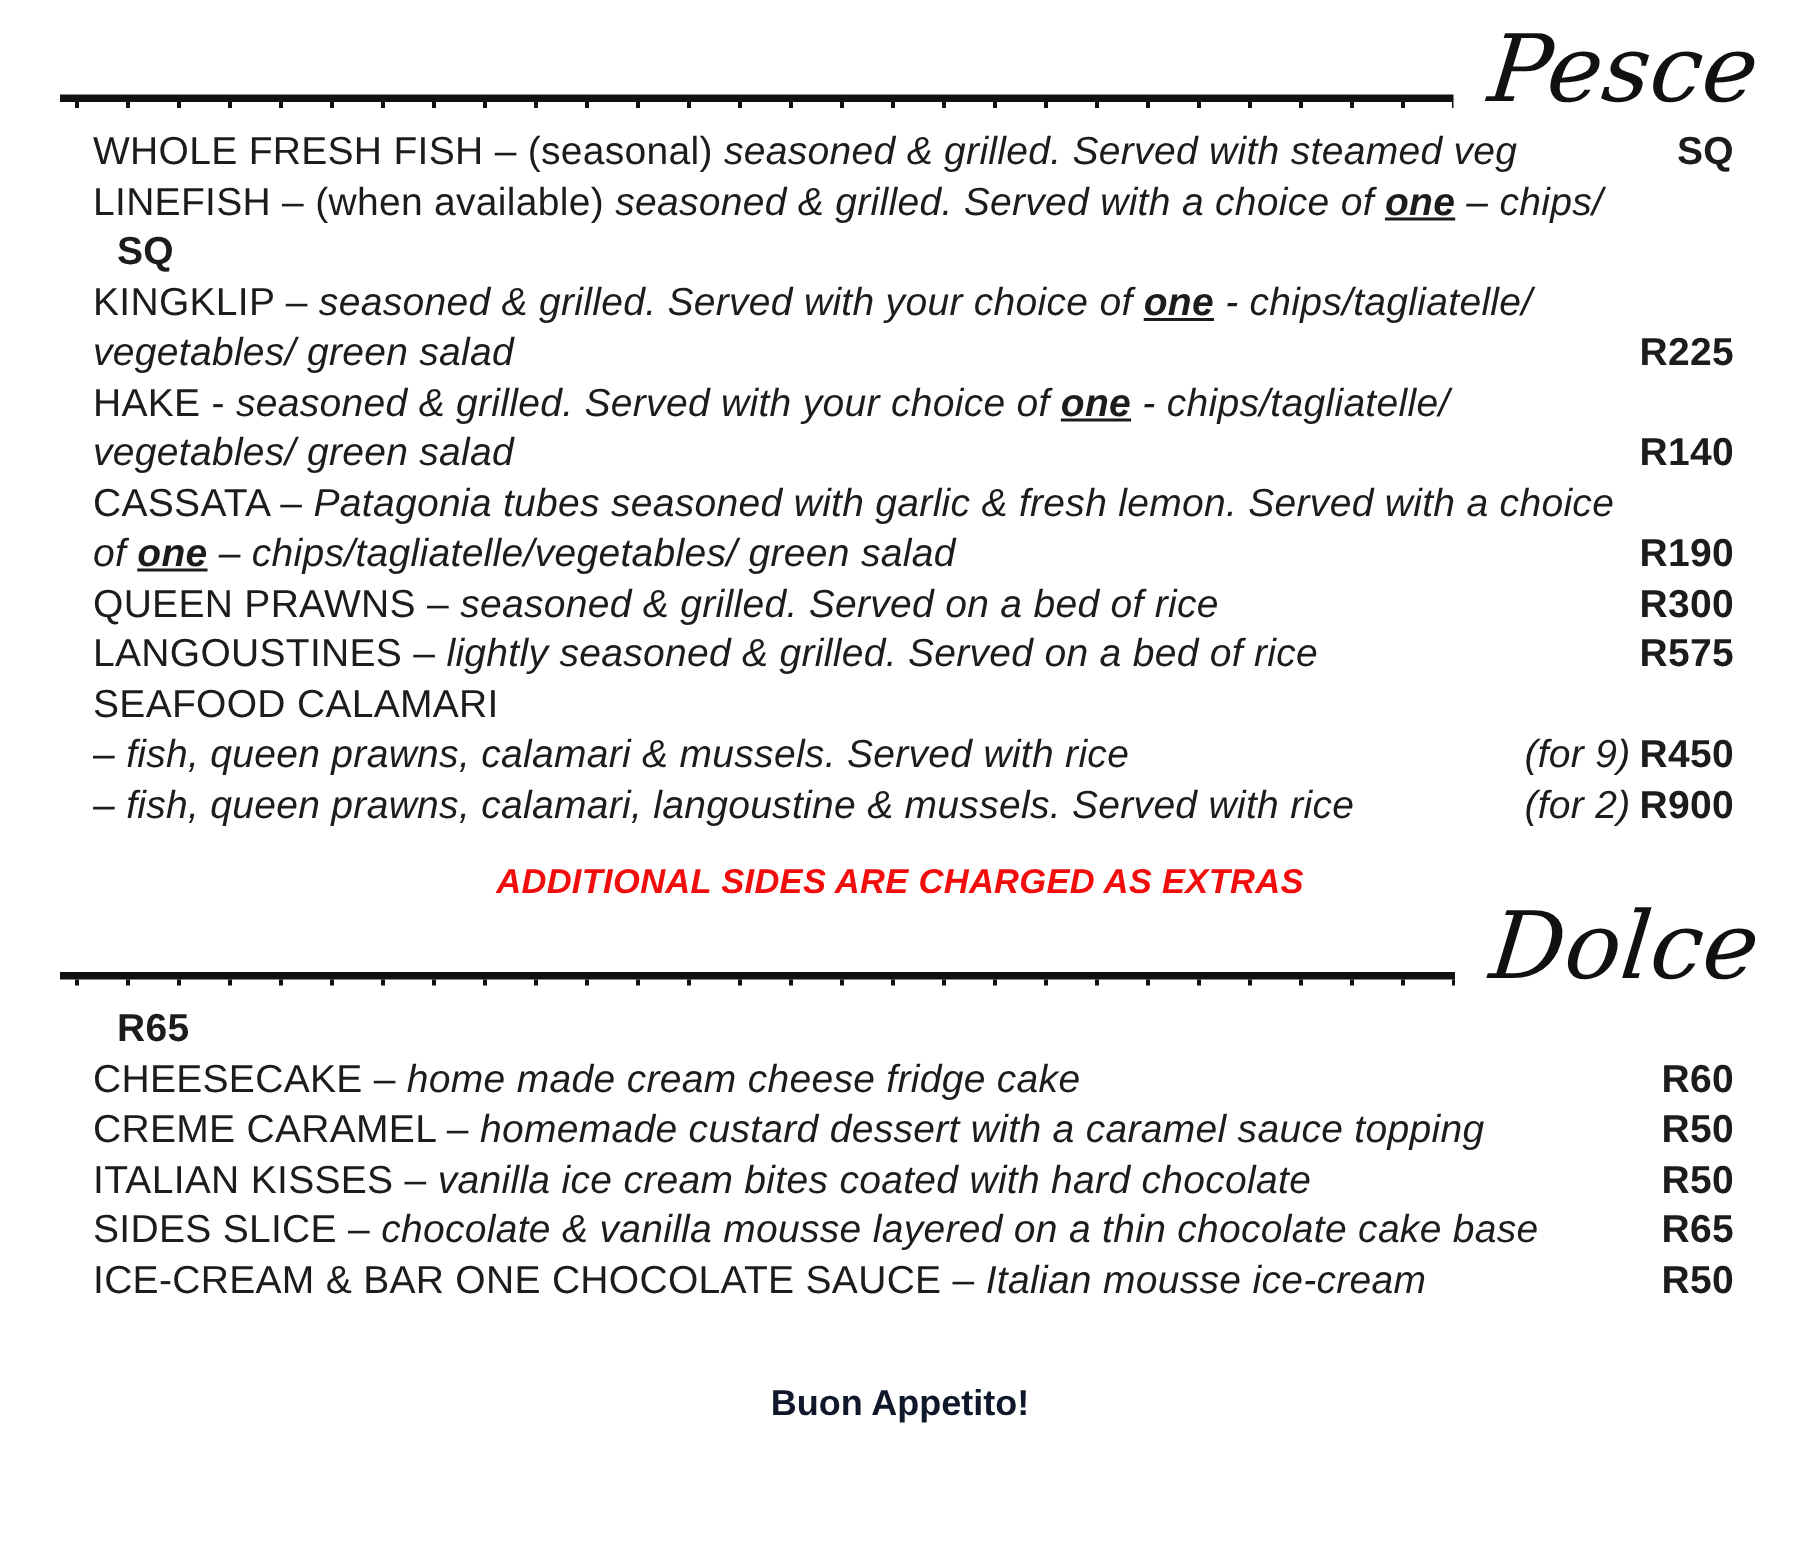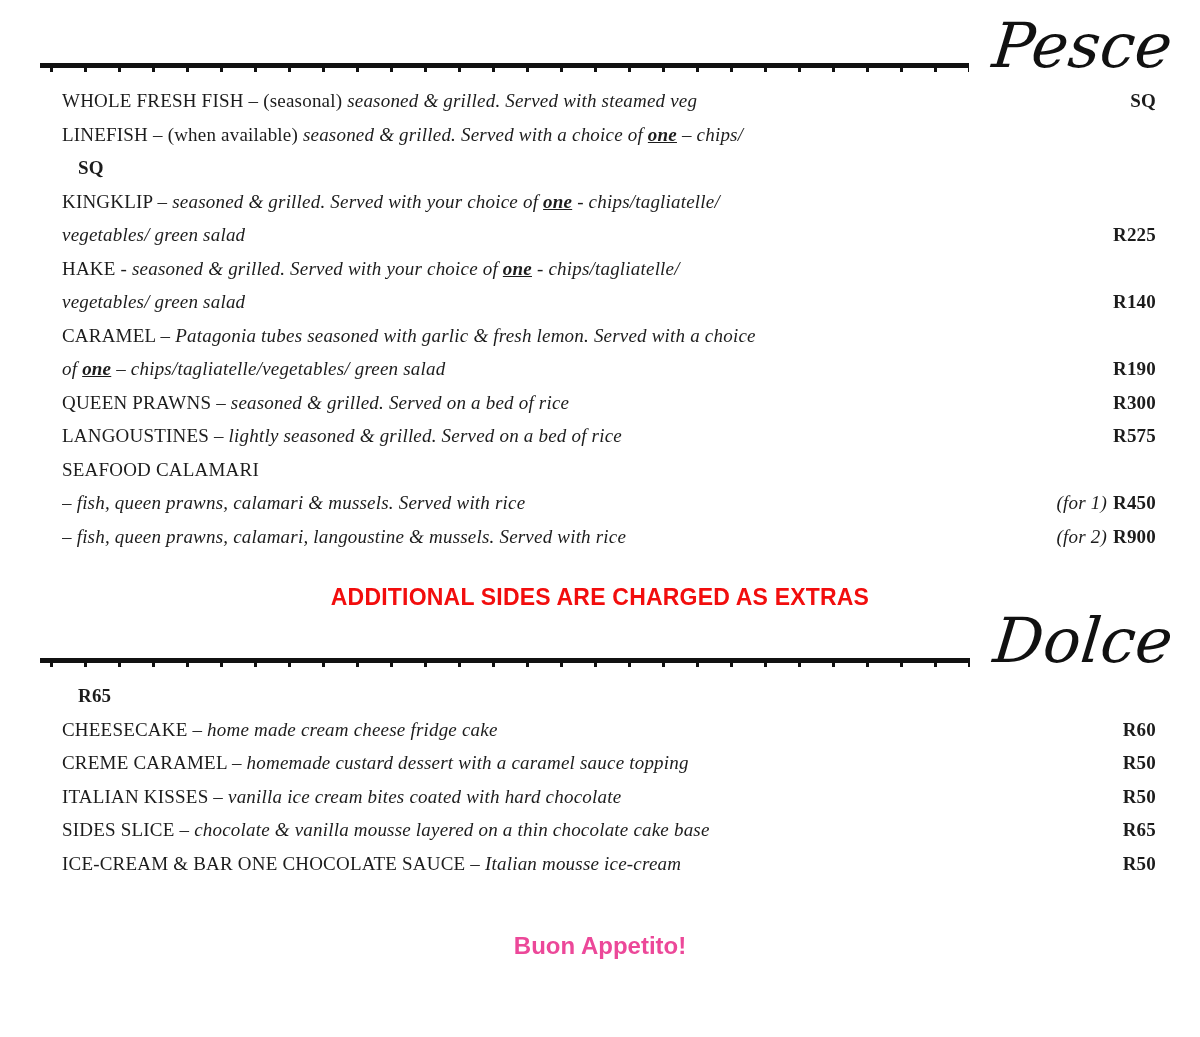--- a/index.html
+++ b/index.html
@@ -58,51 +58,51 @@
     transform: skewX(-6deg);
     white-space: nowrap;
   }
 
   
   .menu-lines { margin-top: 8px; }
   .menu-line {
     display: flex;
     align-items: flex-start;
     padding: 0 44px 0 62px;
-    font-size: 19px;
+    font-size: 26px;
     line-height: 33.5px;
     letter-spacing: 0.2px;
-    font-family: Liberation Serif, serif;
   }
   .line-text { flex: 1; white-space: nowrap; overflow: hidden; }
   .part-name { font-style: normal; }
   .part-desc { font-style: italic; }
   .part-one  { font-style: italic; font-weight: 700; text-decoration: underline; }
   .line-price { white-space: nowrap; padding-left: 16px; }
   .price-prefix { font-style: italic; font-weight: 400; margin-right: 6px; }
   .price-value { font-weight: 700; font-style: normal; }
 
   
   .notice {
-    margin-top: 30px;
+    margin-top: 20px;
     text-align: center;
     font-size: 23px;
     font-weight: 700;
     letter-spacing: 0.2px;
     line-height: 28px;
     color: #f20d0d;
+    font-style: italic;
   }
 
   
   .footer {
     margin-top: 52px;
     text-align: center;
     font-size: 24px;
     font-weight: 700;
-    color: #ec4899;
+    color: #0f172a;
   }
 </style>
 </head>
 <body>
 
 <div class="page">
 
   <div class="section-header pesce">
     <div class="ruler"></div>
     <div class="script-heading">Pesce</div>
@@ -127,40 +127,40 @@
         <span class="line-price"><span class="price-value">R225</span></span>
       </div>
       <div class="menu-line">
         <span class="line-text"><span class="part-name">HAKE - </span><span class="part-desc">seasoned &amp; grilled. Served with your choice of </span><span class="part-one">one</span><span class="part-desc"> - chips/tagliatelle/</span></span>
       </div>
       <div class="menu-line">
         <span class="line-text"><span class="part-desc">vegetables/ green salad</span></span>
         <span class="line-price"><span class="price-value">R140</span></span>
       </div>
       <div class="menu-line">
-        <span class="line-text"><span class="part-name">CARAMEL – </span><span class="part-desc">Patagonia tubes seasoned with garlic &amp; fresh lemon. Served with a choice</span></span>
+        <span class="line-text"><span class="part-name">CASSATA – </span><span class="part-desc">Patagonia tubes seasoned with garlic &amp; fresh lemon. Served with a choice</span></span>
       </div>
       <div class="menu-line">
         <span class="line-text"><span class="part-desc">of </span><span class="part-one">one</span><span class="part-desc"> – chips/tagliatelle/vegetables/ green salad</span></span>
         <span class="line-price"><span class="price-value">R190</span></span>
       </div>
       <div class="menu-line">
         <span class="line-text"><span class="part-name">QUEEN PRAWNS – </span><span class="part-desc">seasoned &amp; grilled. Served on a bed of rice</span></span>
         <span class="line-price"><span class="price-value">R300</span></span>
       </div>
       <div class="menu-line">
         <span class="line-text"><span class="part-name">LANGOUSTINES – </span><span class="part-desc">lightly seasoned &amp; grilled. Served on a bed of rice</span></span>
         <span class="line-price"><span class="price-value">R575</span></span>
       </div>
       <div class="menu-line">
         <span class="line-text"><span class="part-name">SEAFOOD CALAMARI</span></span>
       </div>
       <div class="menu-line">
         <span class="line-text"><span class="part-desc">– fish, queen prawns, calamari &amp; mussels. Served with rice</span></span>
-        <span class="line-price"><span class="price-prefix">(for 1)</span><span class="price-value">R450</span></span>
+        <span class="line-price"><span class="price-prefix">(for 9)</span><span class="price-value">R450</span></span>
       </div>
       <div class="menu-line">
         <span class="line-text"><span class="part-desc">– fish, queen prawns, calamari, langoustine &amp; mussels. Served with rice</span></span>
         <span class="line-price"><span class="price-prefix">(for 2)</span><span class="price-value">R900</span></span>
       </div>
     </div>
 
   <div class="notice">ADDITIONAL SIDES ARE CHARGED AS EXTRAS</div>
 
   <div class="section-header dolce">

